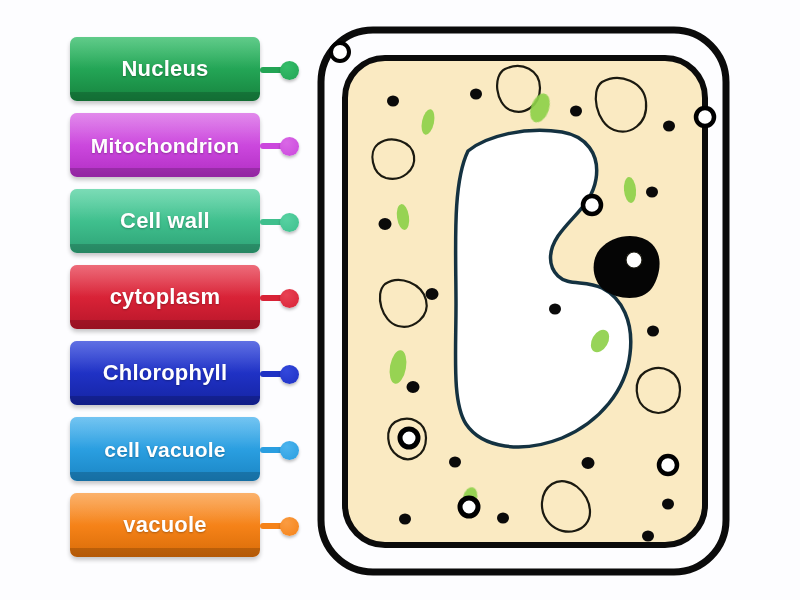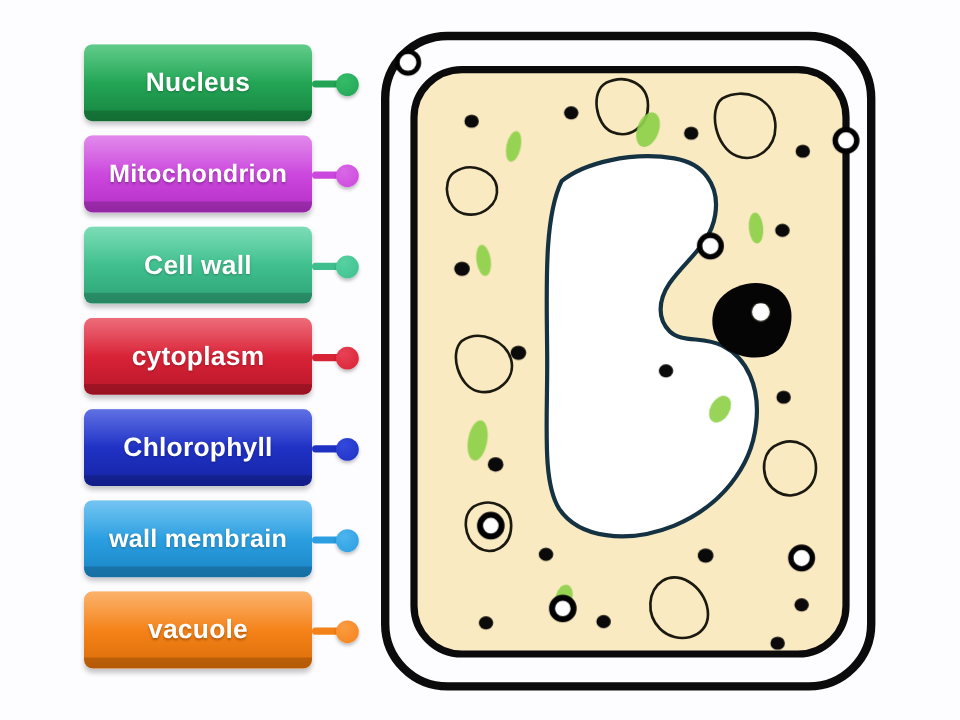--- a/index.html
+++ b/index.html
@@ -128,21 +128,21 @@
         <span class="txt">Chlorophyll</span>
       </div>
       <div class="pin">
         <div class="stem" id="stem4" style="background: rgb(31, 49, 196);"></div>
         <div class="knob" id="knob4" style="background: radial-gradient(circle at 35% 30%, rgb(51, 72, 220), rgb(31, 49, 196));"></div>
       </div>
     </div>
 
     <div class="label-row">
       <div class="label-box narrow" id="box5" style="background: linear-gradient(rgb(76, 180, 238) 0%, rgb(42, 158, 224) 52%, rgb(26, 133, 196) 100%);">
-        <span class="txt">wall membrain</span>
+        <span class="txt">cell vacuole</span>
       </div>
       <div class="pin">
         <div class="stem" id="stem5" style="background: rgb(42, 158, 224);"></div>
         <div class="knob" id="knob5" style="background: radial-gradient(circle at 35% 30%, rgb(76, 180, 238), rgb(42, 158, 224));"></div>
       </div>
     </div>
 
     <div class="label-row">
       <div class="label-box" id="box6" style="background: linear-gradient(rgb(250, 156, 66) 0%, rgb(245, 130, 24) 52%, rgb(217, 108, 8) 100%);">
         <span class="txt">vacuole</span>

